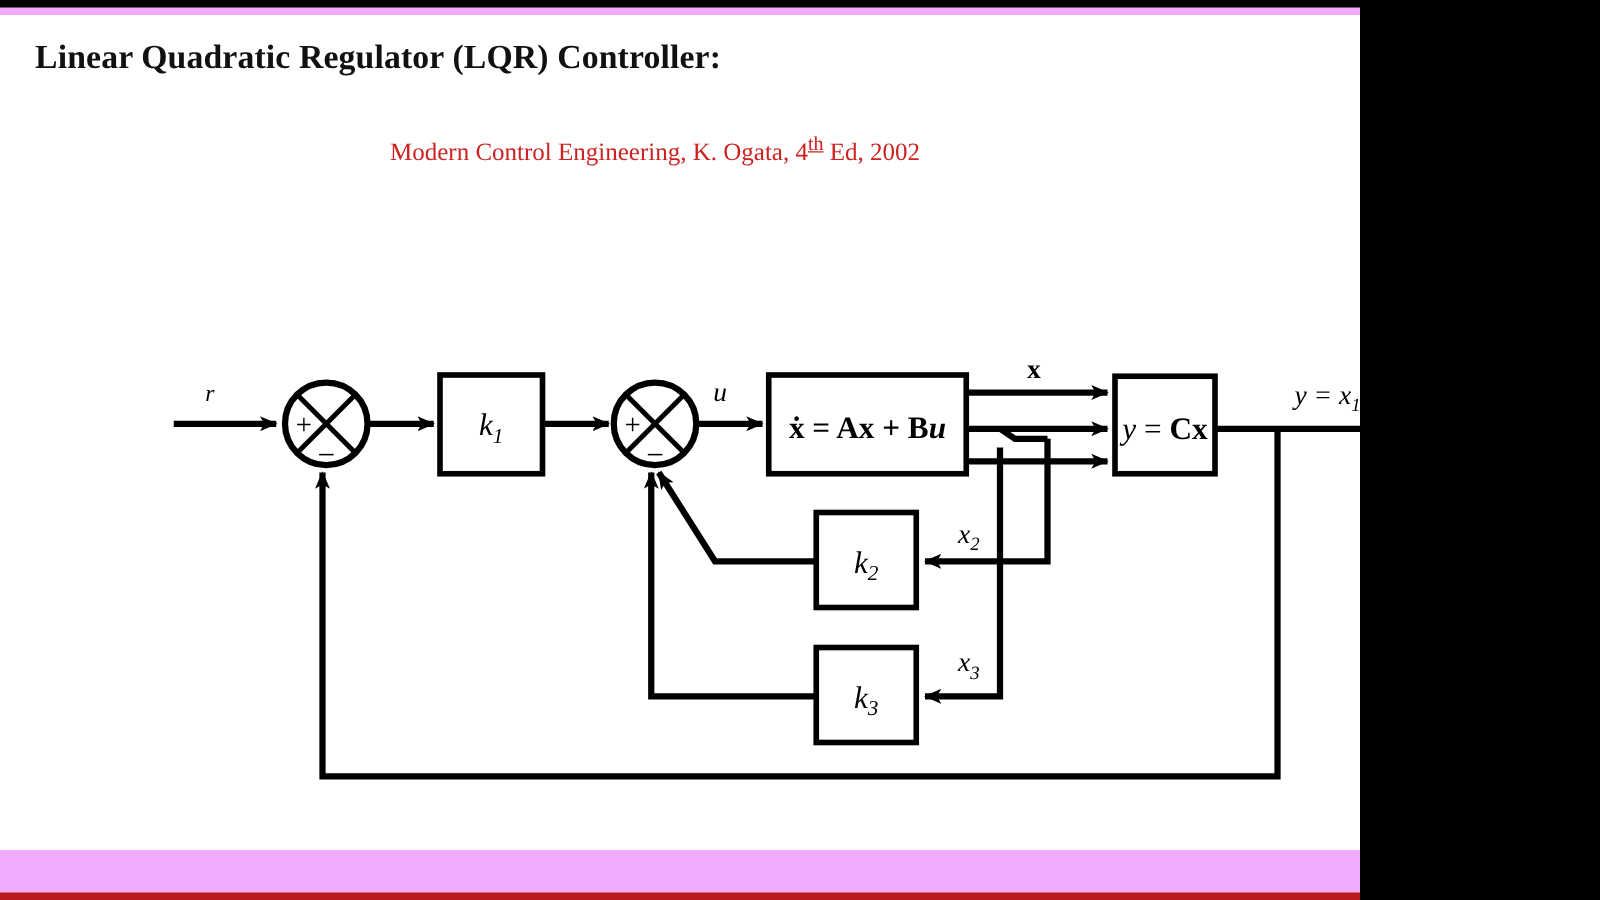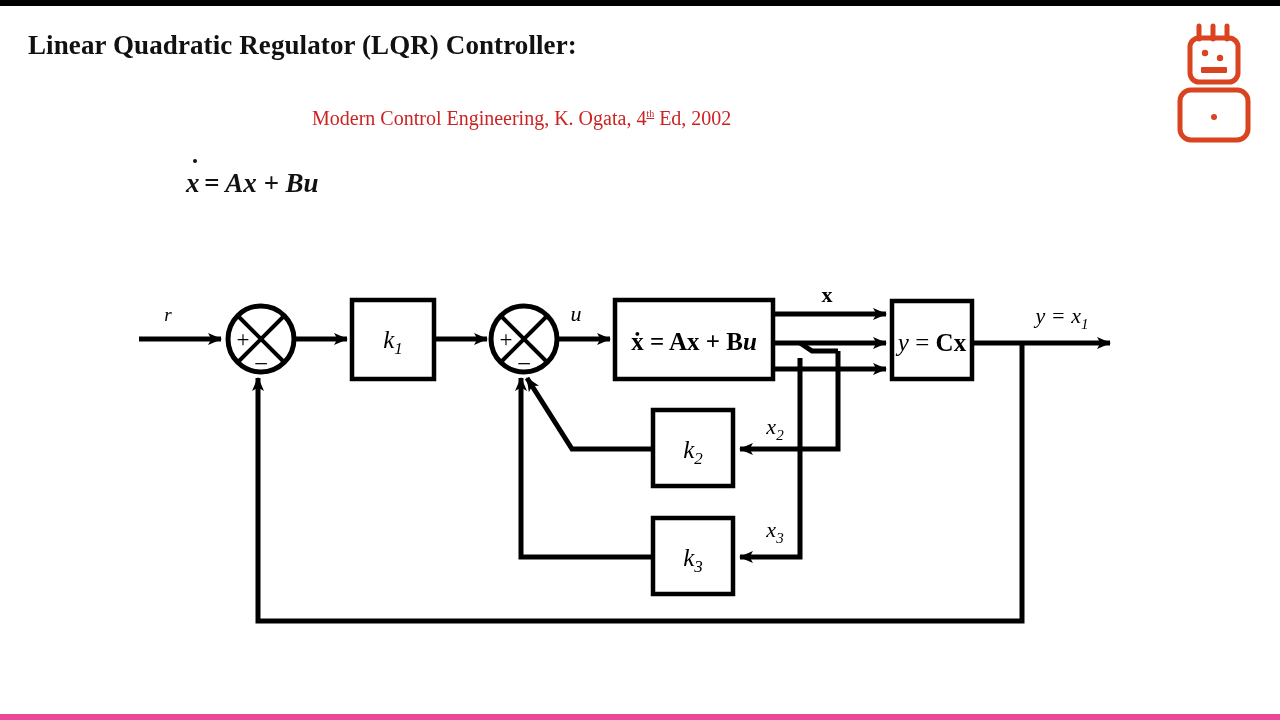--- a/index.html
+++ b/index.html
@@ -6,26 +6,26 @@
   html, body {
     margin: 0;
     padding: 0;
     background: #000;
   }
   body {
     font-family: "Liberation Serif", serif;
   }
   #slide {
     position: relative;
-    width: 1280px;
+    width: 1088px;
     height: 720px;
-    background: #ffffff;
+    background: #f0abfc;
     overflow: hidden;
     border-top: 6px solid #000;
-    border-bottom: 6px solid #ec4899;
+    border-bottom: 6px solid #b91c1c;
     box-sizing: border-box;
   }
   #canvas-band {
     position: absolute;
     left: 0;
     top: 6px;
     width: 1280px;
     height: 668px;
     background: #ffffff;
   }
@@ -52,21 +52,21 @@
   .citation {
     position: absolute;
     left: 312px;
     top: 101px;
     font-family: "Liberation Serif", serif;
     font-size: 20px;
     color: #cc2222;
     white-space: nowrap;
   }
   .citation sup {
-    font-size: 10px;
+    font-size: 16px;
     vertical-align: super;
     text-decoration: underline;
   }
   .equations {
     position: absolute;
     left: 186px;
     top: 158px;
   }
   .eq-line {
     font-family: "Liberation Serif", serif;
@@ -111,21 +111,20 @@
 
 <div id="slide">
   <div id="canvas-band"></div>
 
   <div class="title">Linear Quadratic Regulator (LQR) Controller:</div>
 
 
   <div class="citation"><span>Modern Control Engineering, K. Ogata, 4</span><sup>th</sup><span> Ed, 2002</span></div>
 
   <div class="equations">
-    <div class="eq-line"><span class="dotacc">x </span> <span>= Ax + Bu</span></div>
   </div>
 
   <svg id="diagram" viewBox="0 0 1280 720">
     <defs>
       <marker id="ah" markerWidth="13" markerHeight="11" refX="12" refY="5.5" orient="auto" markerUnits="userSpaceOnUse">
         <path d="M0,0 L13,5.5 L0,11 L3.2,5.5 Z" fill="#000"></path>
       </marker>
       <marker id="ahL" markerWidth="14" markerHeight="12" refX="13" refY="6" orient="auto" markerUnits="userSpaceOnUse">
         <path d="M0,0 L14,6 L0,12 L3.4,6 Z" fill="#000"></path>
       </marker>

